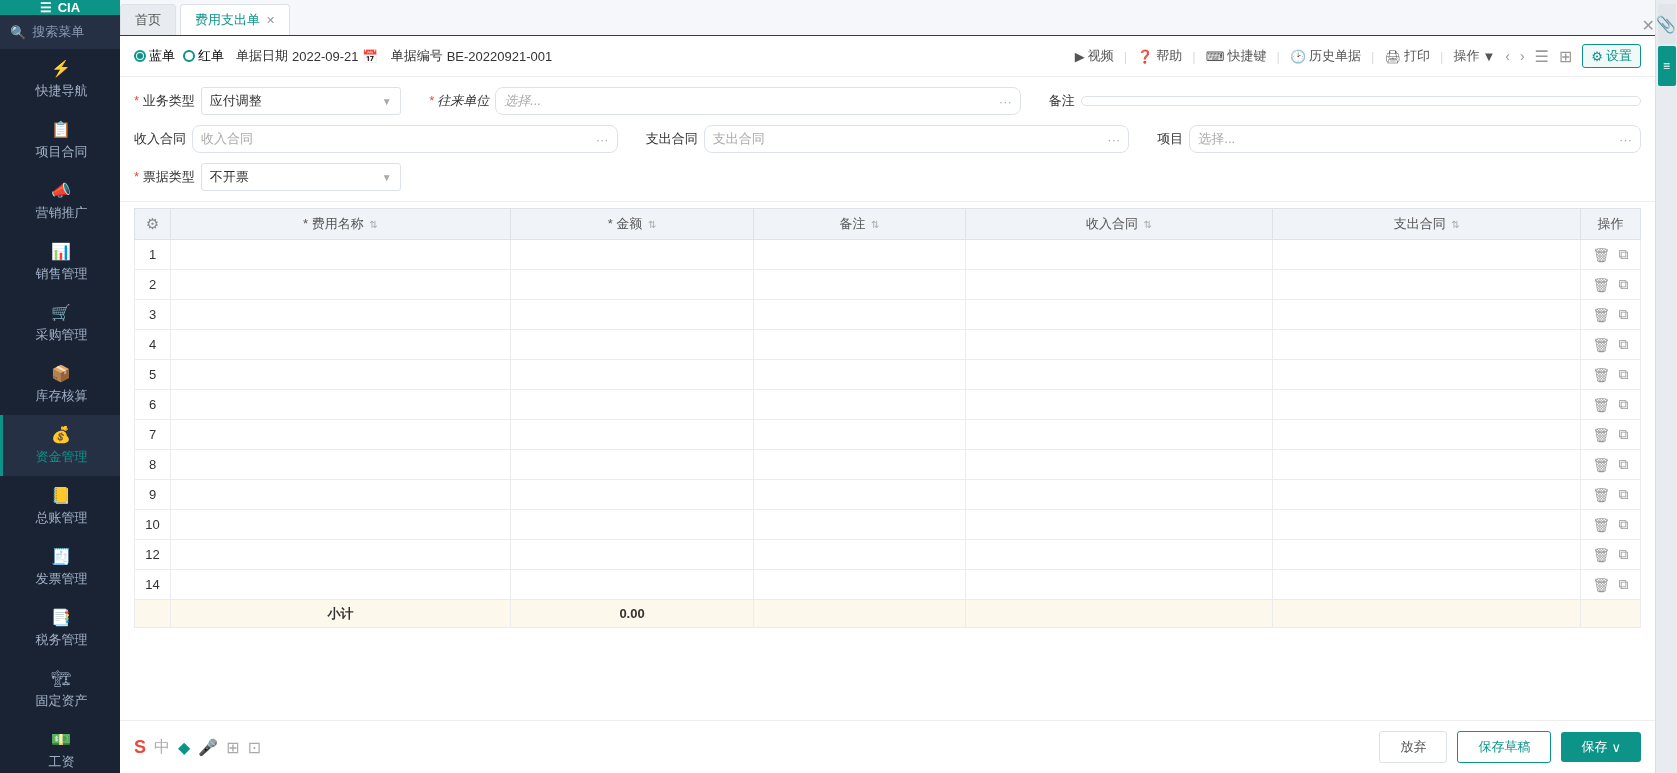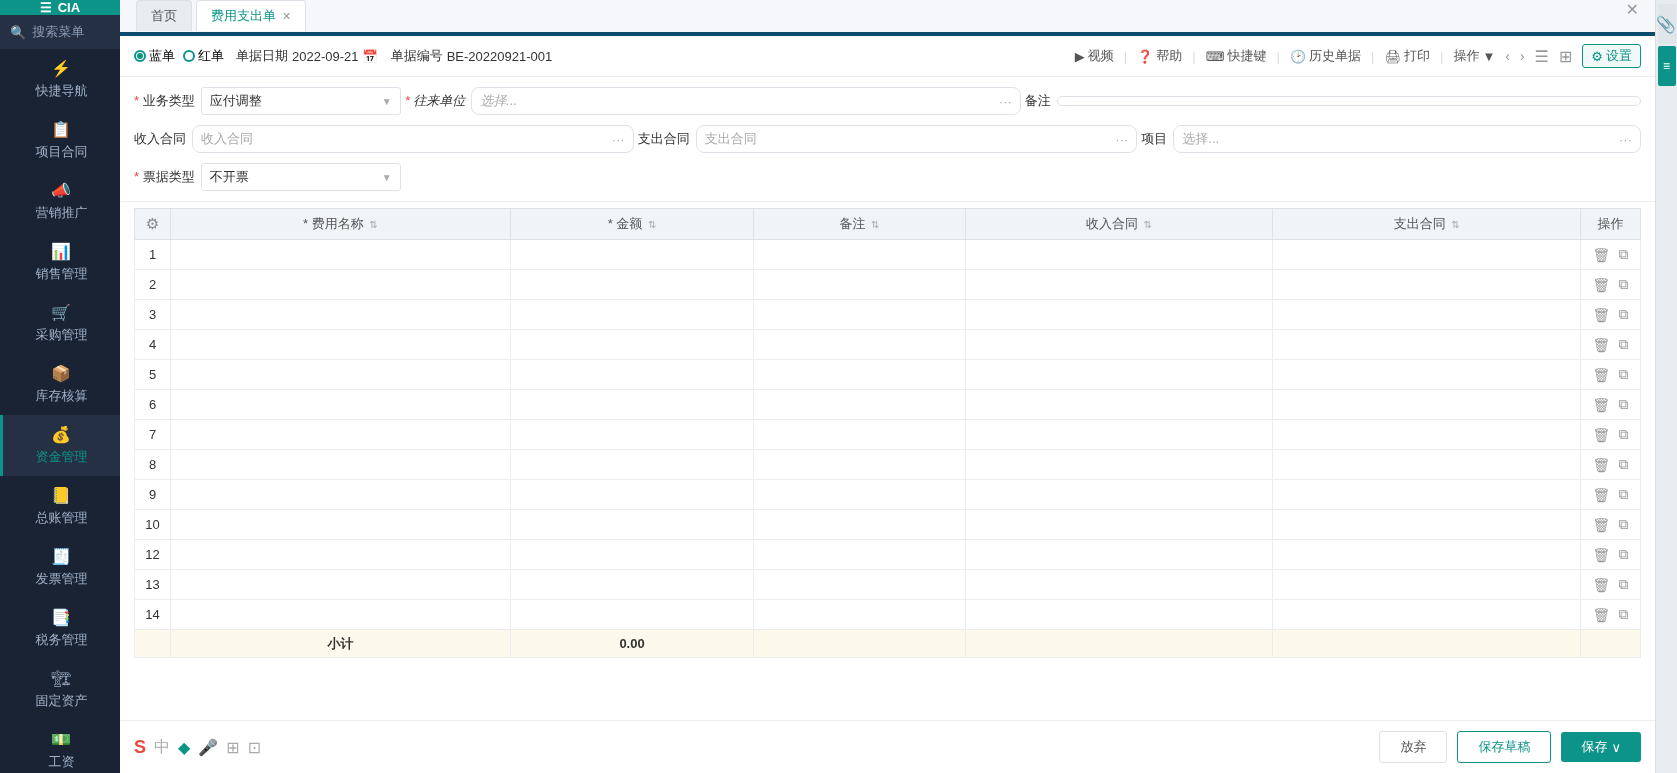--- a/index.html
+++ b/index.html
@@ -54,24 +54,24 @@
       flex: 1;
       display: flex;
       flex-direction: column;
       background: #f0f2f5;
       overflow: hidden;
     }
 
     
     .tabs-bar {
       background: #f5f7fa;
-      border-bottom: 4px solid #0c4a6e;
-      display: flex;
-      align-items: flex-start;
-      padding: 0 16px;
+      border-bottom: 1px solid #0c4a6e;
+      display: flex;
+      align-items: flex-end;
+      padding: 0 0;
       height: 36px;
       gap: 4px;
     }
     .tab {
       padding: 6px 14px;
       border-radius: 4px 4px 0 0;
       cursor: pointer;
       color: #555;
       background: #e8ecf0;
       font-size: 13px;
@@ -138,21 +138,21 @@
     .nav-arrow { cursor: pointer; color: #999; font-size: 14px; }
 
     
     .form-fields {
       padding: 10px 14px 0;
       border-bottom: 1px solid #eee;
     }
     .form-row {
       display: flex;
       align-items: center;
-      gap: 4px;
+      gap: 28px;
       margin-bottom: 10px;
       flex-wrap: wrap;
     }
     .form-field {
       display: flex;
       align-items: center;
       gap: 6px;
     }
     .field-label {
       color: #333;
@@ -676,34 +676,20 @@
       <td></td>
       <td></td>
       <td>
         <div class="ops-cell">
           <span class="op-btn" title="删除">🗑</span>
           <span class="op-btn" title="复制">⧉</span>
         </div>
       </td>
     </tr>
             <tr>
-      <td class="row-num">13</td>
-      <td></td>
-      <td></td>
-      <td></td>
-      <td></td>
-      <td></td>
-      <td>
-        <div class="ops-cell">
-          <span class="op-btn" title="删除">🗑</span>
-          <span class="op-btn" title="复制">⧉</span>
-        </div>
-      </td>
-    </tr>
-            <tr>
       <td class="row-num">14</td>
       <td></td>
       <td></td>
       <td></td>
       <td></td>
       <td></td>
       <td>
         <div class="ops-cell">
           <span class="op-btn" title="删除">🗑</span>
           <span class="op-btn" title="复制">⧉</span>

